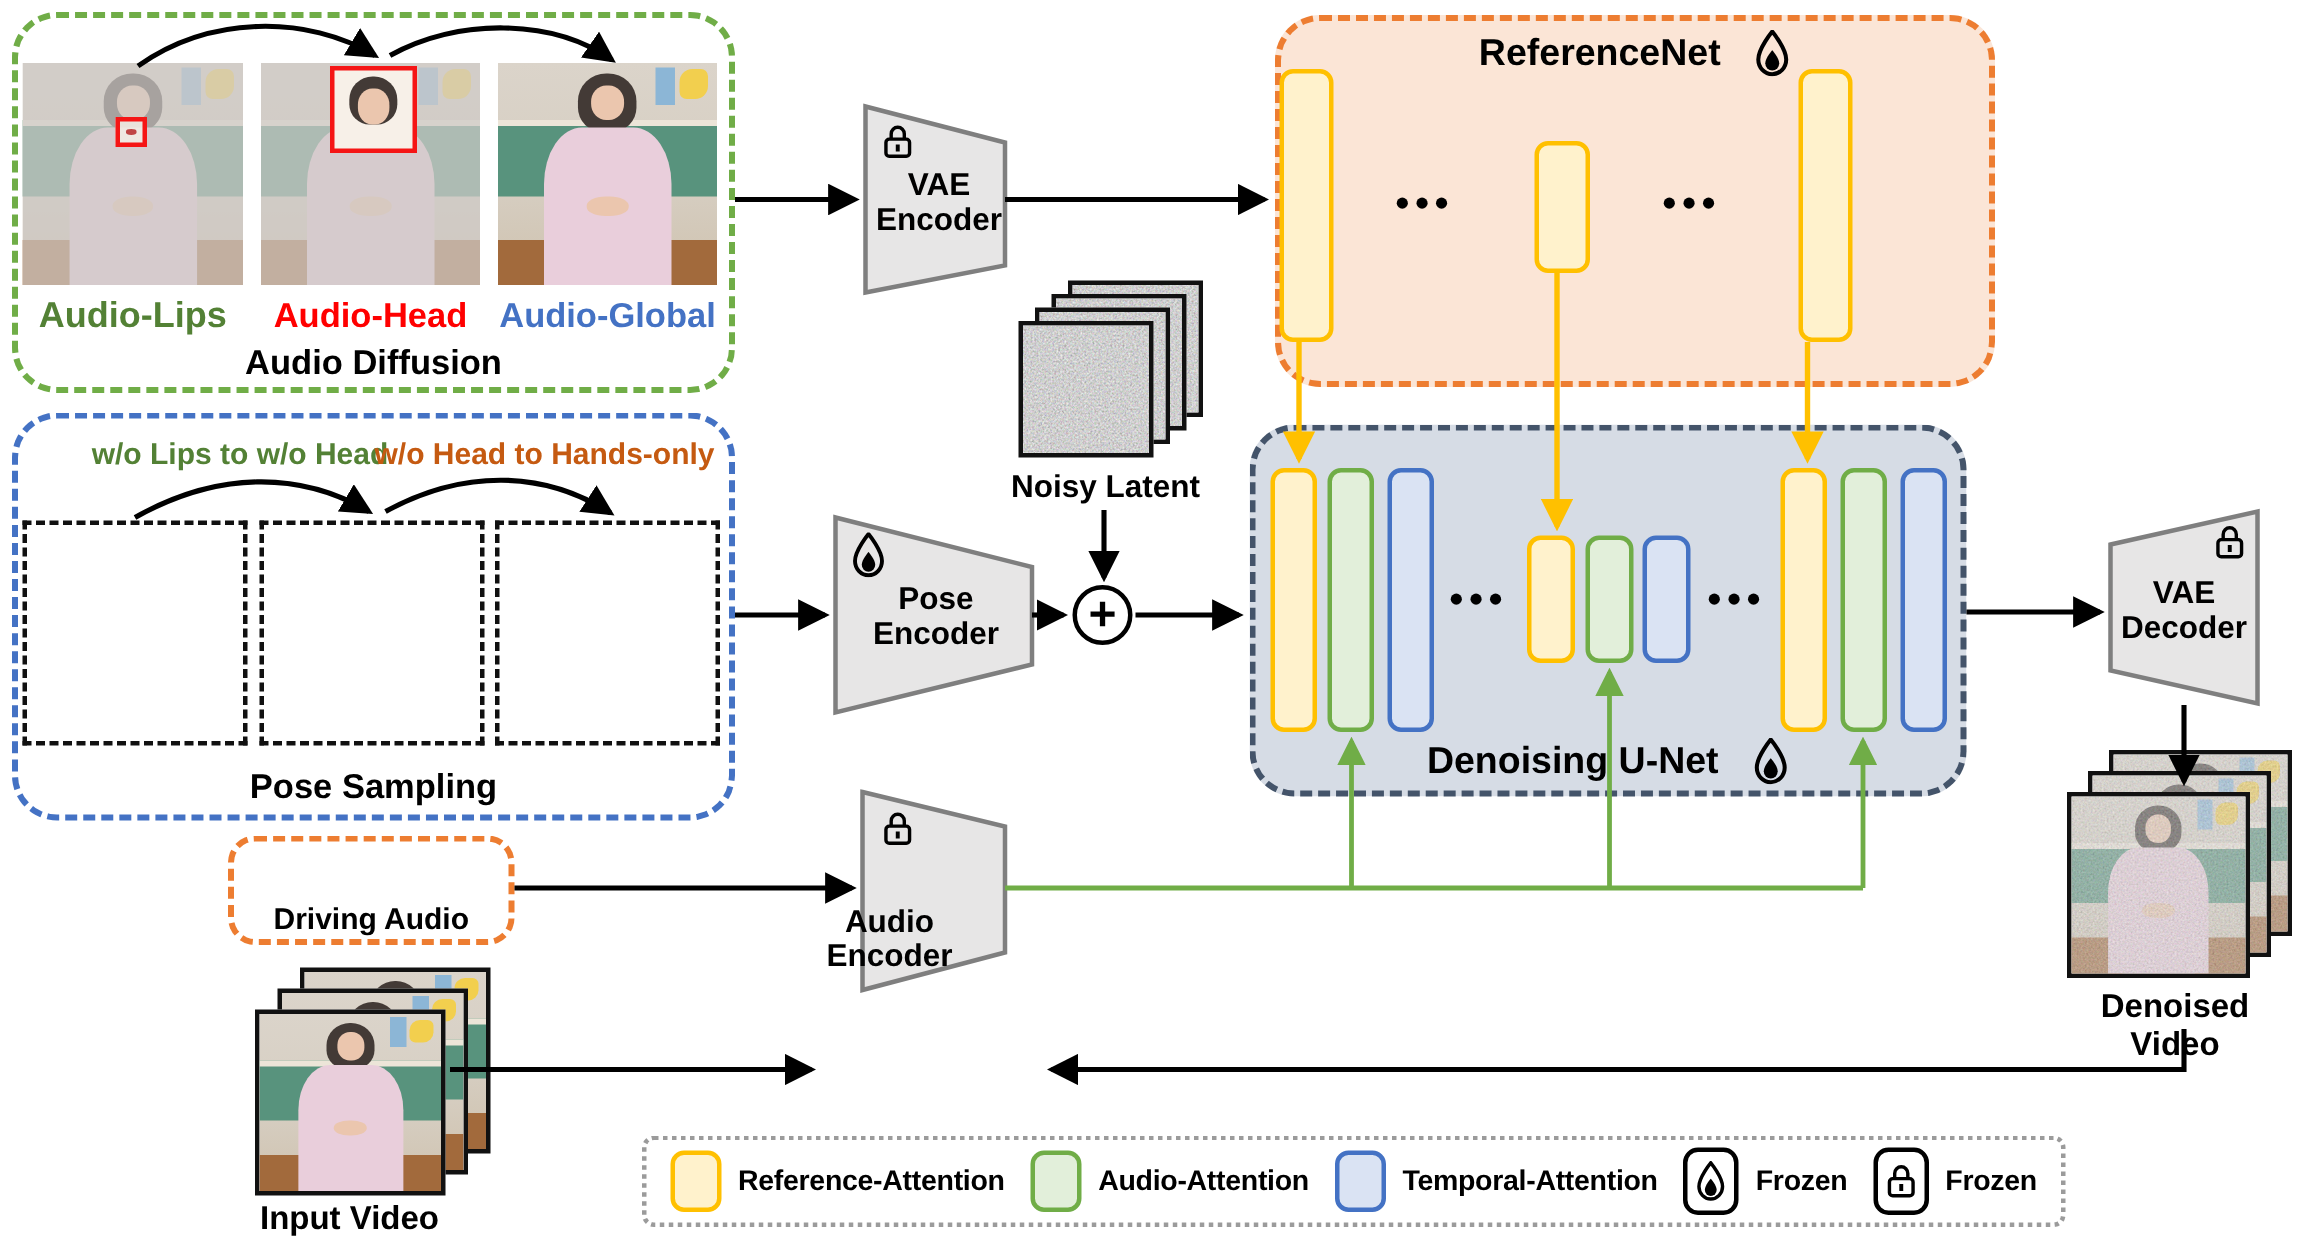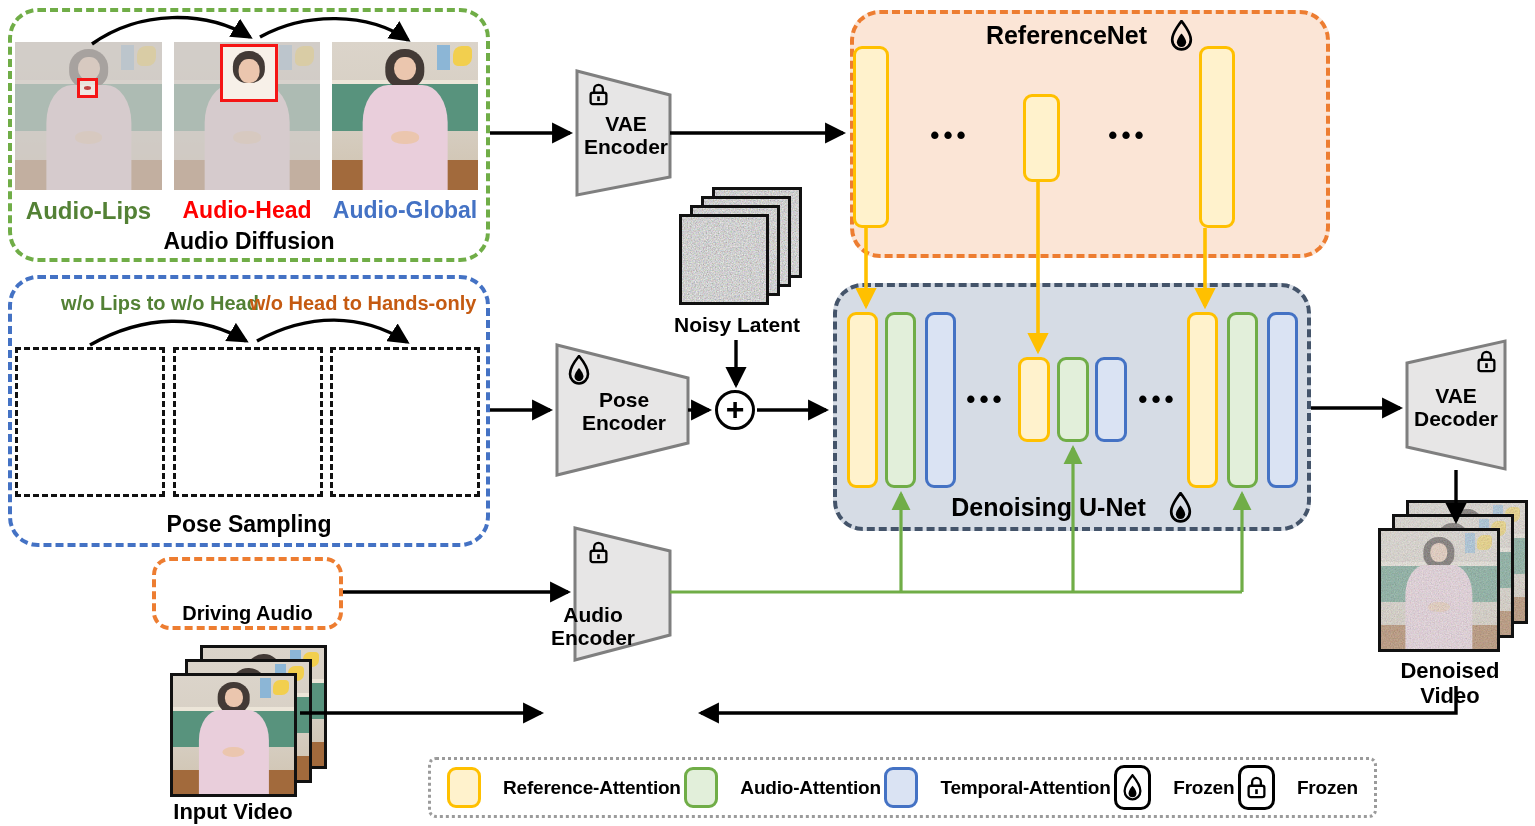--- a/index.html
+++ b/index.html
@@ -59,21 +59,21 @@
              background:#fff; display:flex; align-items:center; justify-content:center; font-size:25px; z-index:3; }
 
   
   .leg-swatch { width:34px; height:41px; border-radius:9px; flex:none; }
   .leg-sw-ref  { border:3.5px solid #FFC000; background:#FFF2CC; }
   .leg-sw-aud  { border:3.5px solid #70AD47; background:#E2EFDA; }
   .leg-sw-tmp  { border:3.5px solid #4472C4; background:#DAE3F3; }
   .leg-icon { width:37px; height:45px; border:3.5px solid #000; border-radius:10px; background:#fff;
               display:flex; align-items:center; justify-content:center; flex:none; }
   .leg-label { font-size:19px; letter-spacing:-0.2px; white-space:nowrap; }
-  .leg-gap { margin-left:22px; }
+  .leg-gap { margin-left:11px; }
   .leg-sp { flex:1 1 auto; }
 
   
   .icon { position:absolute; z-index:6; }
   #wires { position:absolute; left:0; top:0; z-index:5; pointer-events:none; }
   #underlay { position:absolute; left:0; top:0; z-index:1; pointer-events:none; }
   .enc-label { position:absolute; text-align:center; font-size:21px; z-index:6; line-height:1.1; }
 </style>
 </head>
 <body>

